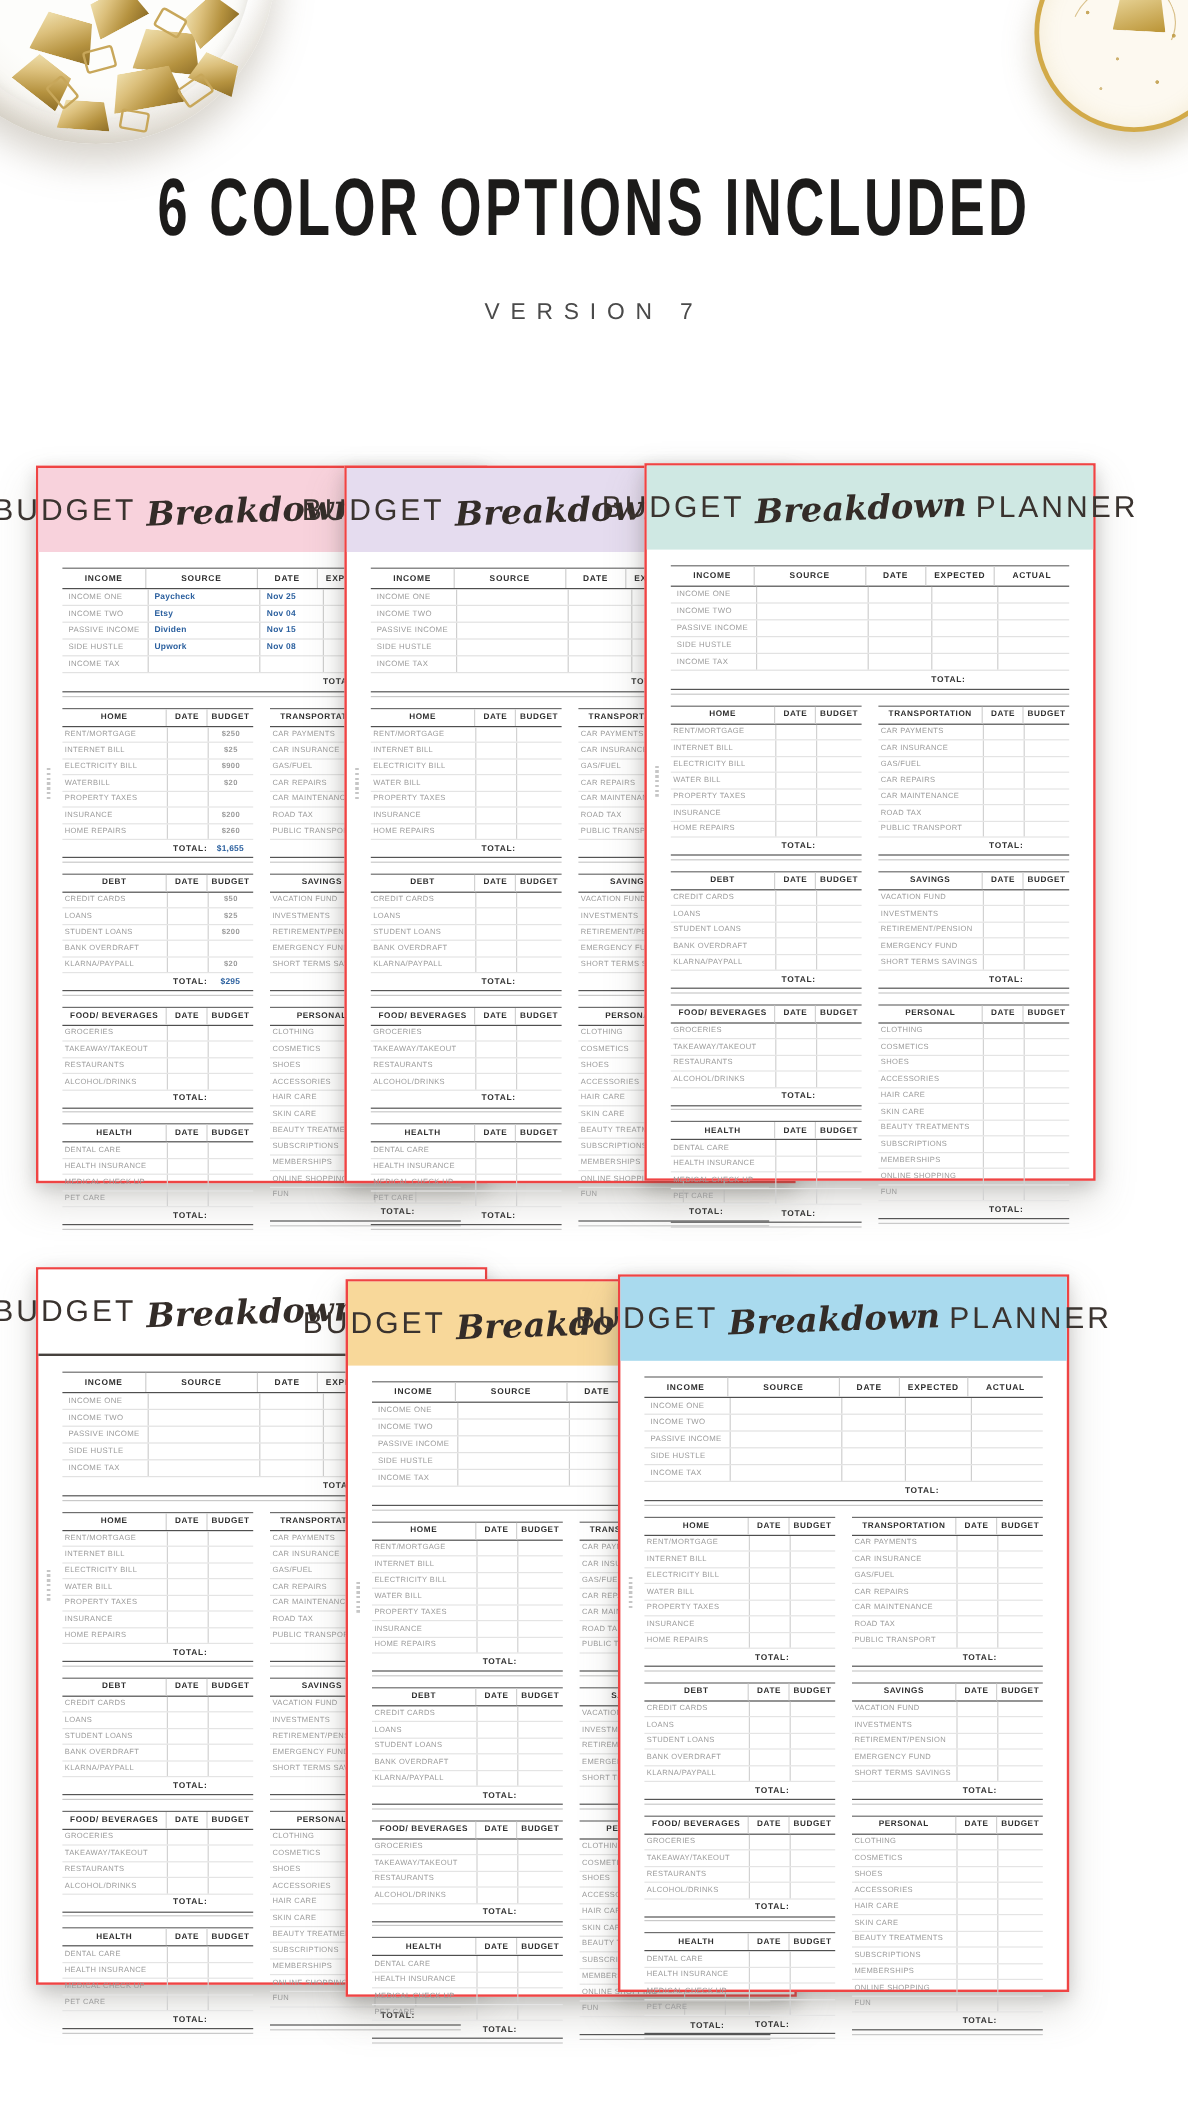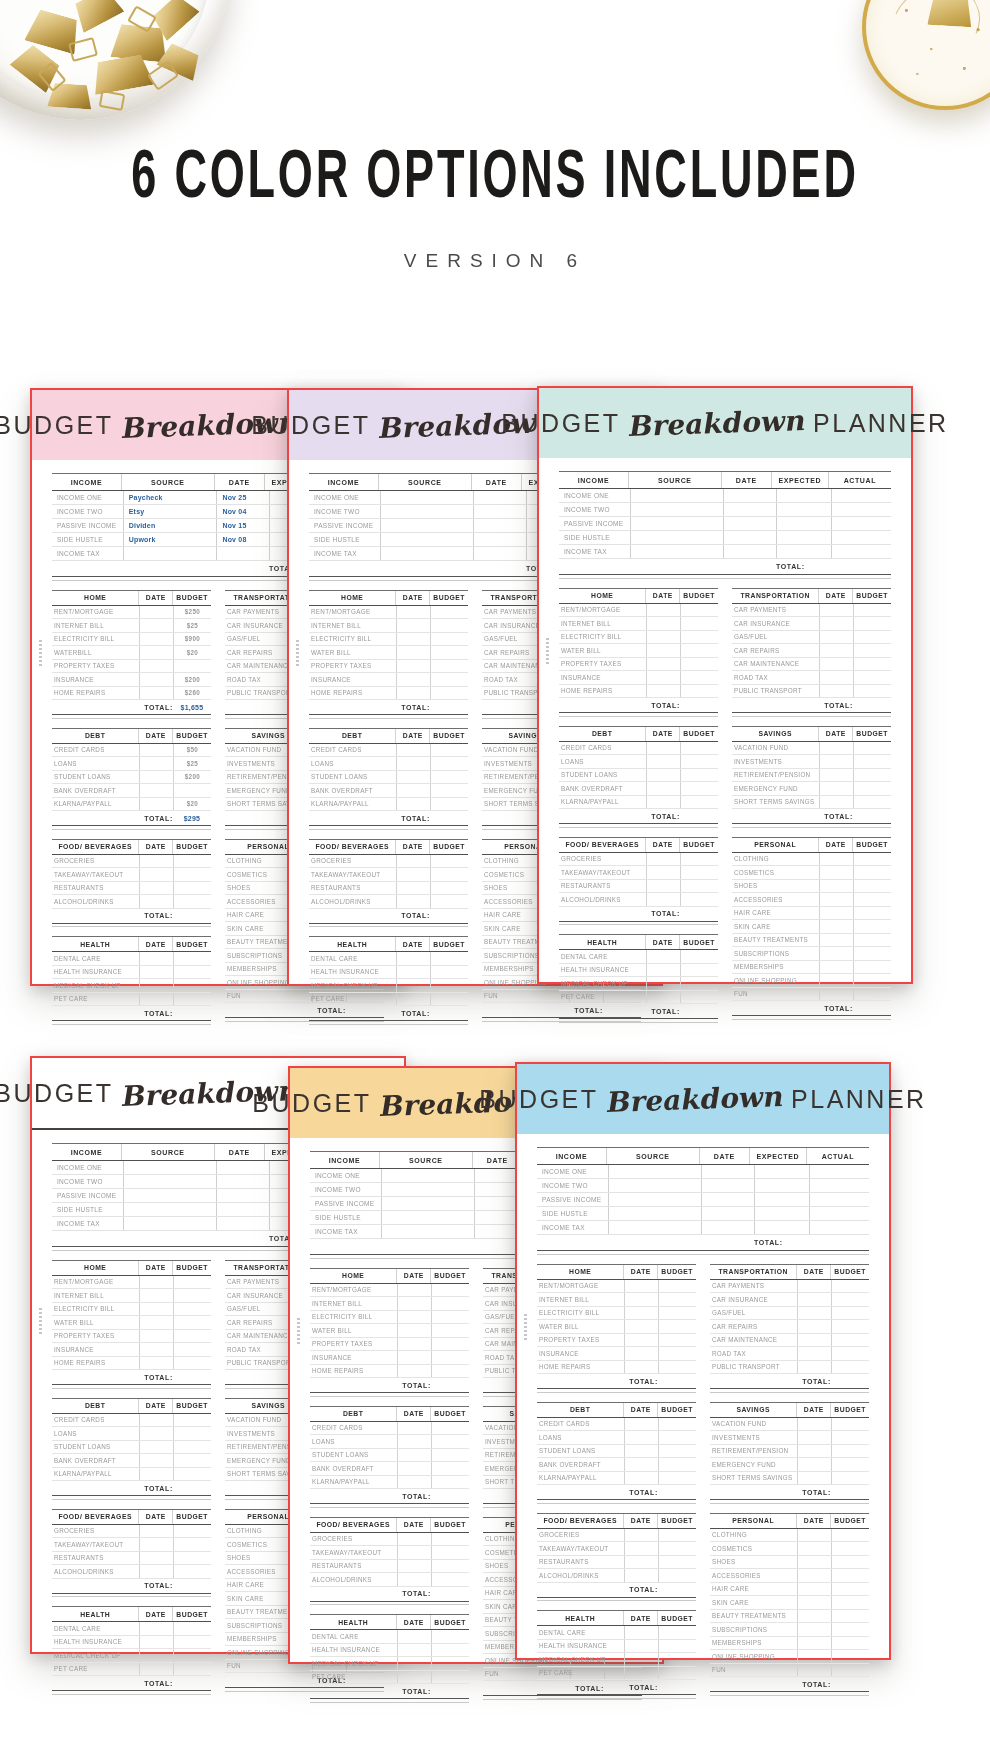--- a/index.html
+++ b/index.html
@@ -144,21 +144,21 @@
   <div class="wire w2"></div>
   <div class="wire w3"></div>
   <div class="wire w4"></div>
   <div class="wire w5"></div>
 
   <div class="plate"></div>
   <div class="plate-wire"></div>
   <div class="plate-clip"></div>
 
   <div class="hero-title">6 COLOR OPTIONS INCLUDED</div>
-  <div class="hero-subtitle">VERSION 6</div>
+  <div class="hero-subtitle">VERSION 7</div>
 
   <div id="pages">
       <div class="page" style="left: 30px; top: 388px; z-index: 1;">
         <div class="page-header" style="background: rgb(248, 210, 220);">
           <span class="hdr-plain">BUDGET</span>
           <span class="hdr-script">Breakdown</span>
           <span class="hdr-plain">PLANNER</span>
         </div>
         <div class="page-body">
           <div>

